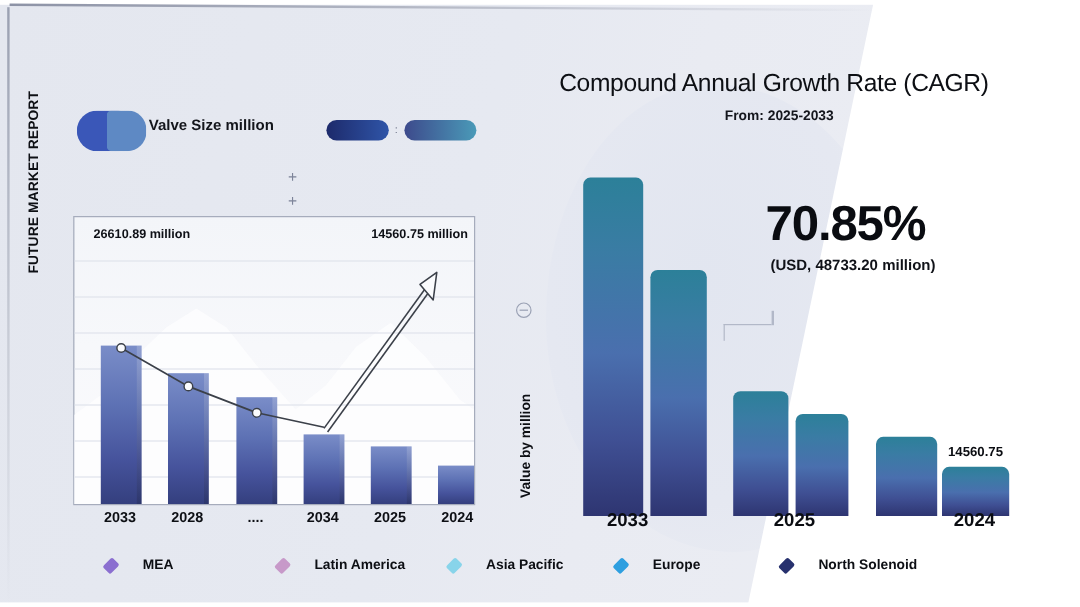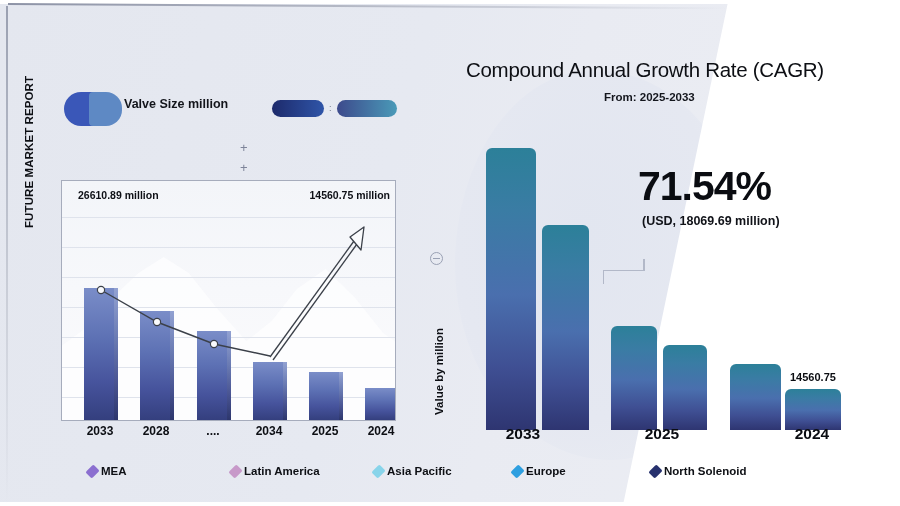--- a/index.html
+++ b/index.html
@@ -341,21 +341,21 @@
   .legend {
     position: absolute;
     left: 0; top: 465px;
     width: 900px; height: 22px;
   }
   .legend-item {
     position: absolute;
     top: 0;
     display: flex;
     align-items: center;
-    gap: 4px;
+    gap: 22px;
     white-space: nowrap;
   }
   .legend-dot {
     width: 9px; height: 9px;
     transform: rotate(45deg) scale(1,1.25);
     border-radius: 1.5px;
   }
   .legend-text {
     font-size: 11.5px;
     font-weight: bold;
@@ -450,22 +450,22 @@
     <div class="rbar" style="left:46px;  width:50px; height:282px;"></div>
     <div class="rbar" style="left:102px; width:47px; height:205px;"></div>
     <div class="rbar" style="left:171px; width:46px; height:104px;"></div>
     <div class="rbar" style="left:223px; width:44px; height:85px;"></div>
     <div class="rbar" style="left:290px; width:51px; height:66px;"></div>
     <div class="rbar" style="left:345px; width:56px; height:41px;"></div>
   </div>
 
   <div class="rbracket"></div>
 
-  <div class="cagr-big">71.54%</div>
-  <div class="cagr-sub">(USD, 18069.69 million)</div>
+  <div class="cagr-big">70.85%</div>
+  <div class="cagr-sub">(USD, 48733.20 million)</div>
   <div class="rvalue-label">14560.75</div>
 
   <div class="axis-labels-right">
     <span style="left:83px">2033</span>
     <span style="left:222px">2025</span>
     <span style="left:372px">2024</span>
   </div>
 
   <div class="legend">
     <div class="legend-item" style="left:88px">

